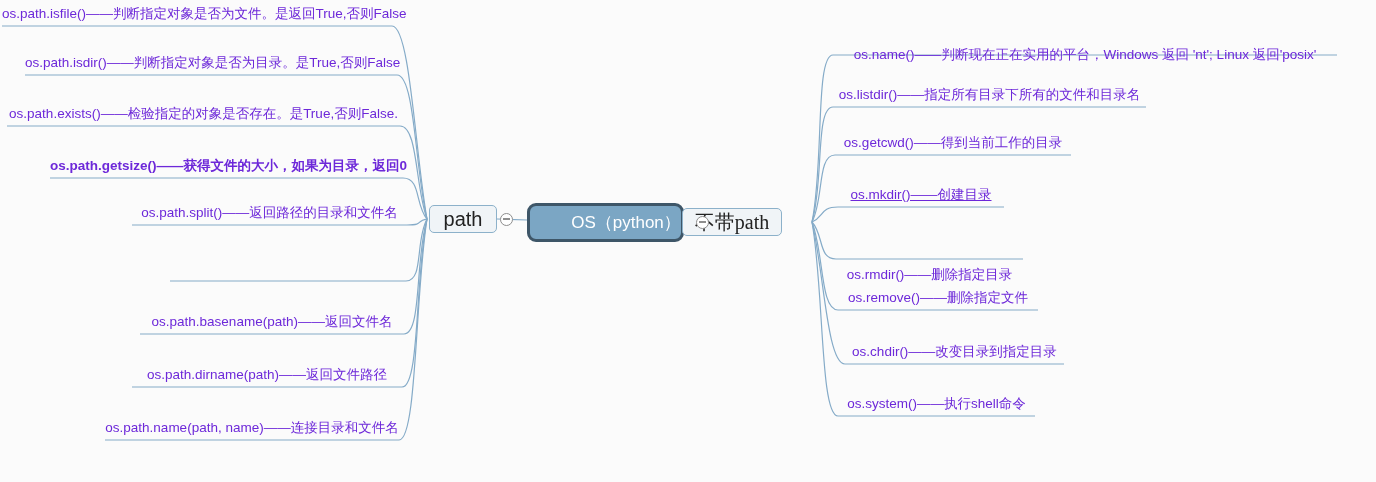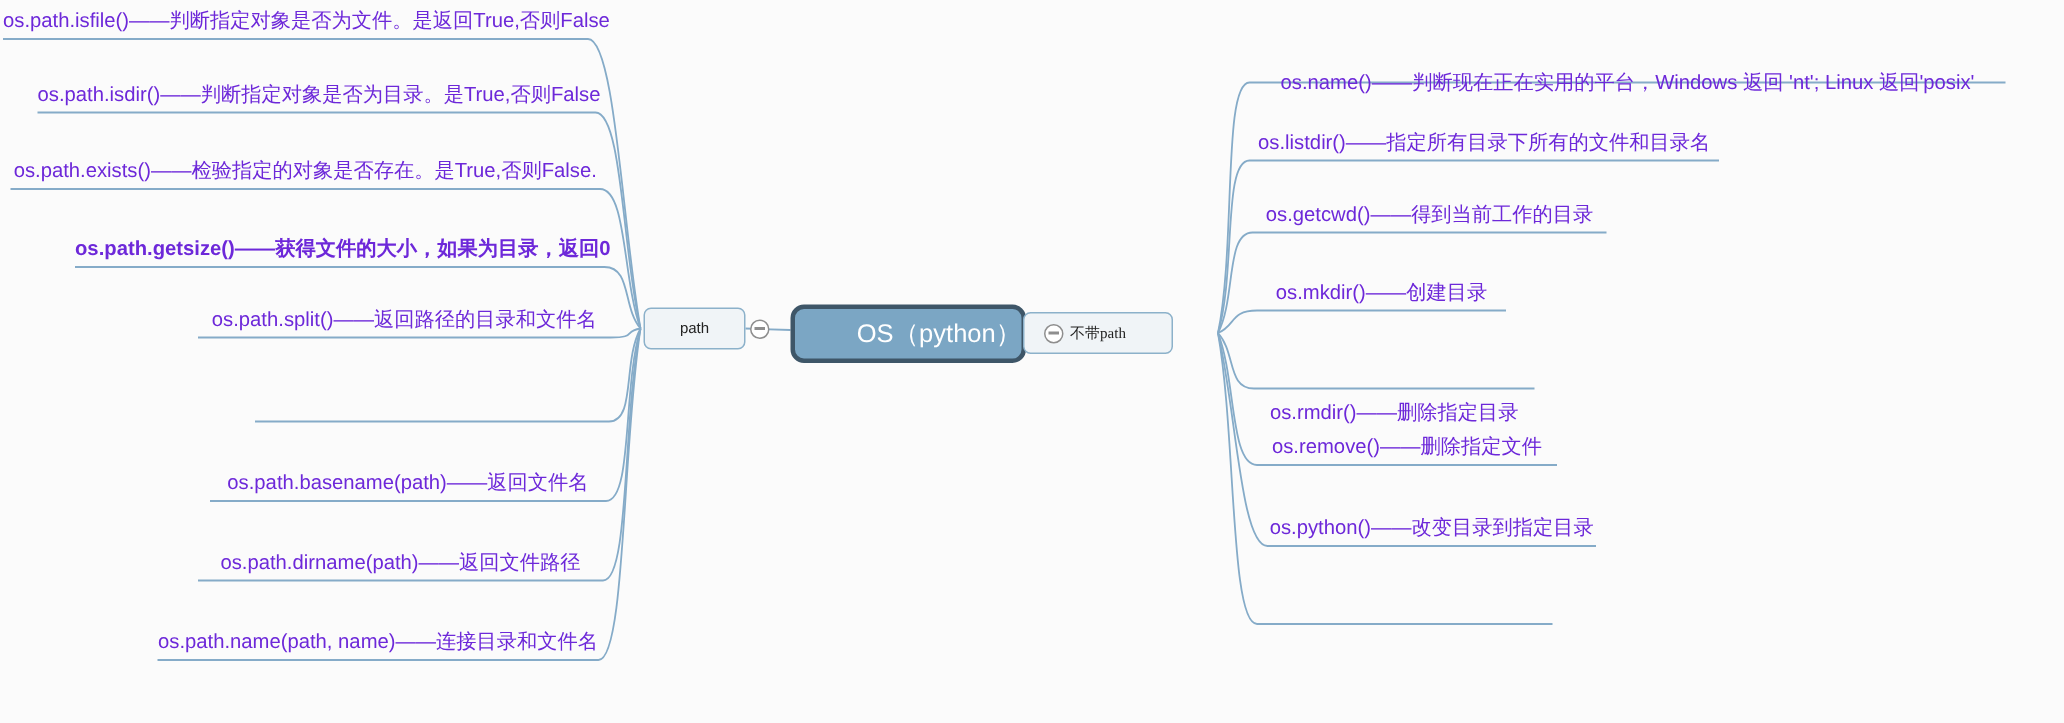--- a/index.html
+++ b/index.html
@@ -34,21 +34,21 @@
     white-space: nowrap;
     cursor: default;
   }
   .bnode {
     position: absolute;
     box-sizing: border-box;
     background: #f0f4f7;
     border: 1.5px solid #8cb1ca;
     border-radius: 5px;
     color: #222222;
-    font-size: 10px;
+    font-size: 20px;
     display: flex;
     align-items: center;
     justify-content: center;
     white-space: nowrap;
   }
   .root {
     position: absolute;
     box-sizing: border-box;
     background: #7ba6c4;
     border: 3.5px solid #3e5668;
@@ -125,18 +125,19 @@
   <div class="leaf" style="left:7px;   width:393px; top:105px;">os.path.exists()——检验指定的对象是否存在。是True,否则False.</div>
   <div class="leaf" style="left:50px;  width:353px; top:157px;font-weight:bold;">os.path.getsize()——获得文件的大小，如果为目录，返回0</div>
   <div class="leaf" style="left:132px; width:275px; top:204px;">os.path.split()——返回路径的目录和文件名</div>
   <div class="leaf" style="left:140px; width:264px; top:313px;">os.path.basename(path)——返回文件名</div>
   <div class="leaf" style="left:132px; width:270px; top:366px;">os.path.dirname(path)——返回文件路径</div>
   <div class="leaf" style="left:105px; width:294px; top:419px;">os.path.name(path, name)——连接目录和文件名</div>
 
   <div class="leaf" style="left:833px; width:504px; top:34px;margin-top:12px;">os.name()——判断现在正在实用的平台，Windows 返回 'nt'; Linux 返回'posix'</div>
   <div class="leaf" style="left:833px; width:313px; top:86px;">os.listdir()——指定所有目录下所有的文件和目录名</div>
   <div class="leaf" style="left:835px; width:236px; top:134px;">os.getcwd()——得到当前工作的目录</div>
-  <div class="leaf" style="left:838px; width:166px; top:186px;">os.mkdir()——创建目录</div>
+  <div class="leaf" style="left:838px; width:166px; top:186px;text-decoration:underline;">os.mkdir()——创建目录</div>
   <div class="leaf" style="left:836px; width:187px; top:238px;margin-top:28px;">os.rmdir()——删除指定目录</div>
   <div class="leaf" style="left:838px; width:200px; top:289px;">os.remove()——删除指定文件</div>
-  <div class="leaf" style="left:845px; width:219px; top:343px;">os.python()——改变目录到指定目录</div>
+  <div class="leaf" style="left:845px; width:219px; top:343px;">os.chdir()——改变目录到指定目录</div>
+  <div class="leaf" style="left:838px; width:197px; top:395px;">os.system()——执行shell命令</div>
 
 </div>
 
 </body></html>

